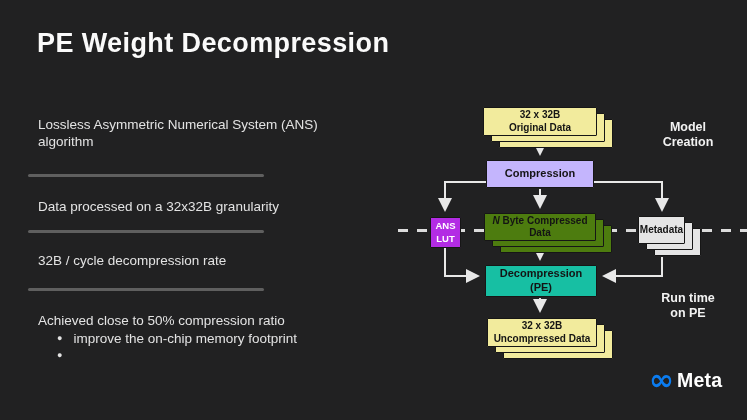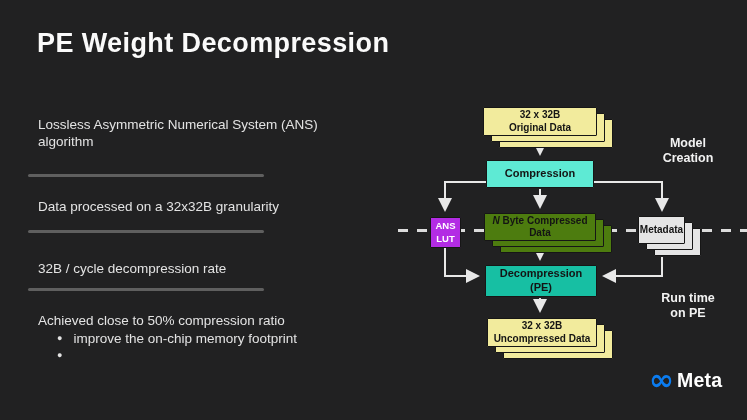--- a/index.html
+++ b/index.html
@@ -41,21 +41,21 @@
     position:absolute;inset:0;border:1.5px solid #161616;border-radius:1px;
     box-sizing:border-box;
   }
   .l1{transform:translate(8px,6px);}
   .l2{transform:translate(16px,12px);}
   .front,.solid{
     display:flex;align-items:center;justify-content:center;text-align:center;
     font-weight:700;color:#141414;white-space:pre-line;line-height:1.25;
   }
   .yellow{background:#f2eb9d;}
-  .cyan{background:#5eead4;}
+  .cyan{background:#c4b5fd;}
   .lavender{background:#4d7c0f;}
   .purple{background:#b32ce4;color:#ffffff;}
   .pink{background:#e5e5e5;}
   .teal{background:#17bfa3;}
   .fs10{font-size:10px;}
   .fs11{font-size:11px;}
   .fs9{font-size:9.5px;line-height:1.3;}
   .side-label{
     position:absolute;z-index:3;width:110px;text-align:center;
     font-size:12.5px;font-weight:700;color:#f2f2f2;line-height:1.22;white-space:pre-line;
@@ -77,21 +77,21 @@
 <body>
 
 <div class="title">PE Weight Decompression</div>
 
 <div class="txt" style="top:116px;">Lossless Asymmetric Numerical System (ANS) algorithm</div>
 <div class="divider" style="top:174px;"></div>
 
 <div class="txt" style="top:198px;">Data processed on a 32x32B granularity</div>
 <div class="divider" style="top:230px;"></div>
 
-<div class="txt" style="top:260px;">32B / cycle decompression rate</div>
+<div class="txt" style="top:252px;">32B / cycle decompression rate</div>
 <div class="divider" style="top:288px;"></div>
 
 <div class="txt" style="top:312px;">Achieved close to 50% compression ratio</div>
 <div class="bullet-row" style="top:330px;">
   <span class="bullet-dot">●</span>
   <span>improve the on-chip memory footprint</span>
 </div>
 <div class="bullet-row" style="top:347px;">
   <span class="bullet-dot">●</span>
 </div>
@@ -120,21 +120,21 @@
   <div class="layer l2 yellow"></div>
   <div class="layer l1 yellow"></div>
   <div class="front yellow fs10">32 x 32B
 Original Data</div>
 </div>
 
 <div class="diagram-el" style="left:486px;top:160px;width:108px;height:28px;">
   <div class="solid cyan fs11">Compression</div>
 </div>
 
-<div class="side-label" style="left:633px;top:136px;">Model
+<div class="side-label" style="left:633px;top:120px;">Model
 Creation</div>
 
 <div class="diagram-el" style="left:430px;top:217px;width:31px;height:31px;">
   <div class="solid purple fs9">ANS
 LUT</div>
 </div>
 
 <div class="stack" style="left:484px;top:213px;width:112px;height:28px;">
   <div class="layer l2 lavender"></div>
   <div class="layer l1 lavender"></div>

